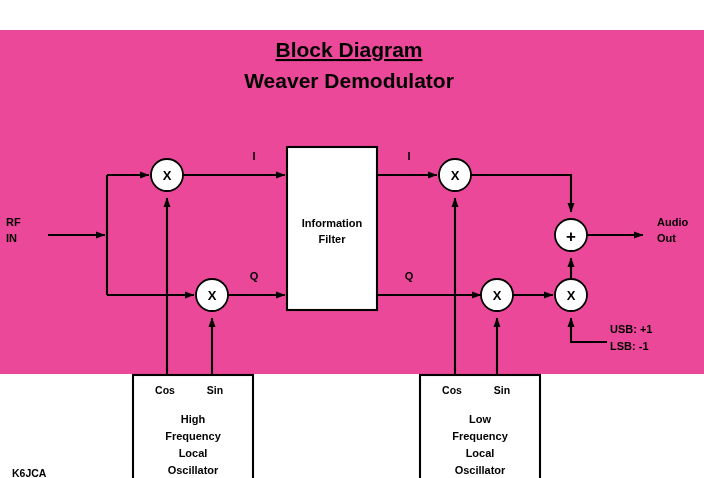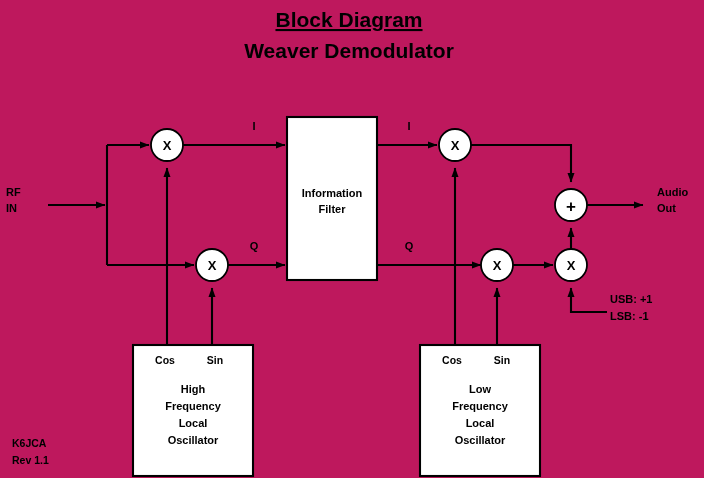--- a/index.html
+++ b/index.html
@@ -11,22 +11,23 @@
   body {
     width: 704px;
     height: 478px;
     overflow: hidden;
     font-family: "Liberation Sans", sans-serif;
     color: #000000;
   }
   #canvas {
     position: relative;
     width: 704px;
-    height: 478px;
-    background: #be185d;
+    height: 344px;
+    background: #ec4899;
+    margin-top: 30px;
   }
   svg#diagram {
     position: absolute;
     top: 0;
     left: 0;
     width: 704px;
     height: 478px;
   }
   text {
     font-family: "Liberation Sans", sans-serif;

